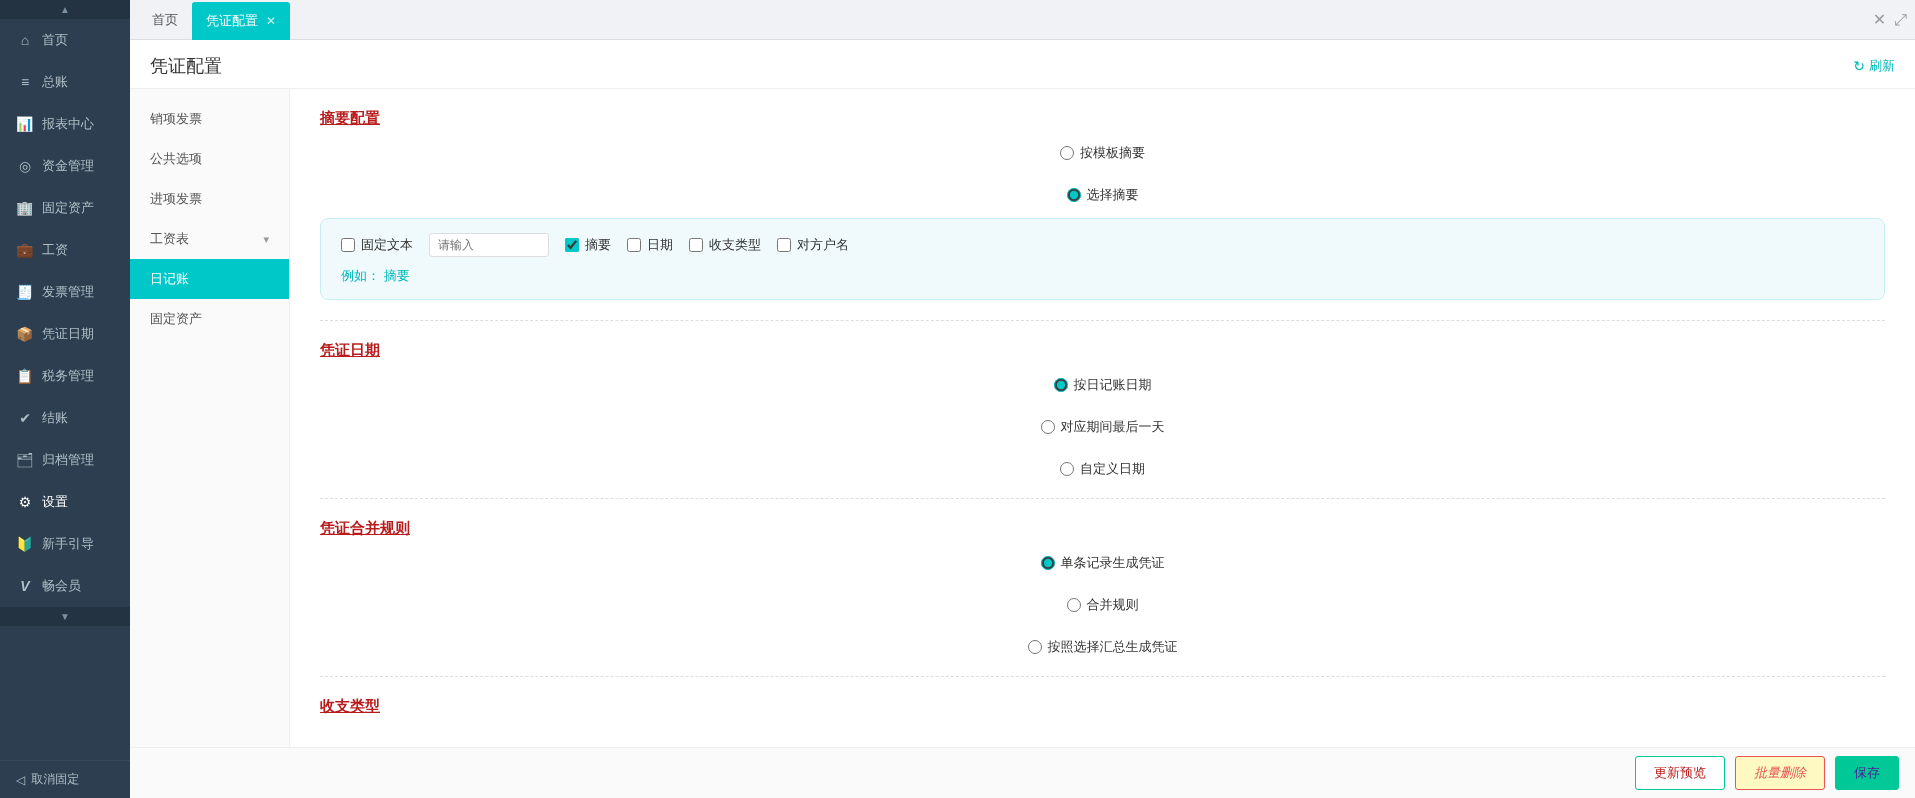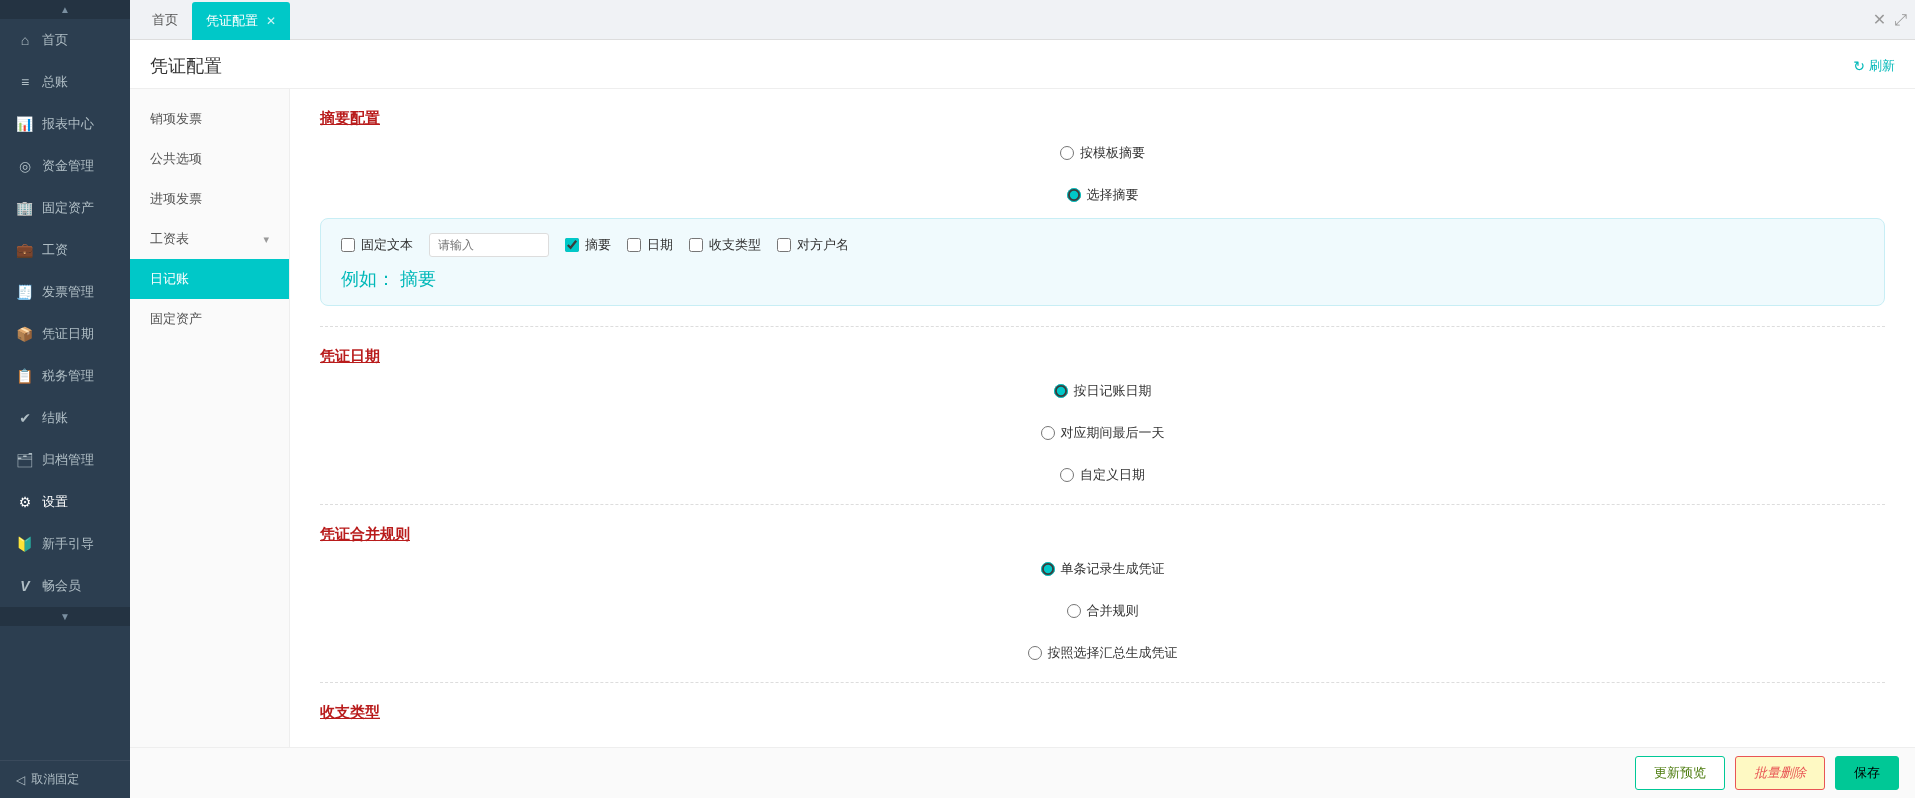--- a/index.html
+++ b/index.html
@@ -237,21 +237,21 @@
       border: 1px solid #ddd;
       border-radius: 3px;
       padding: 4px 8px;
       font-size: 12px;
       color: #999;
       width: 120px;
       outline: none;
     }
     .preview-text {
       color: #00b8b8;
-      font-size: 18px;
+      font-size: 13px;
       margin-top: 10px;
     }
 
     
     .bottom-bar {
       display: flex;
       align-items: center;
       justify-content: flex-end;
       padding: 8px 16px;
       border-top: 1px solid #eee;
@@ -262,31 +262,31 @@
     .btn {
       padding: 7px 18px;
       border-radius: 3px;
       font-size: 13px;
       cursor: pointer;
       border: 1px solid transparent;
     }
     .btn-outline-green {
       background: #fff;
       border-color: #00c896;
-      color: #4d7c0f;
+      color: #b91c1c;
     }
     .btn-outline-red {
       background: #fef9c3;
       border-color: #e85555;
       color: #e85555;
       font-style: italic;
     }
     .btn-primary {
       background: #00c896;
-      color: #000000;
+      color: #4c1d95;
       border-color: #00c896;
       font-weight: 500;
     }
 
     
     .right-content::-webkit-scrollbar { width: 6px; }
     .right-content::-webkit-scrollbar-thumb { background: #ccc; border-radius: 3px; }
     .right-content::-webkit-scrollbar-track { background: #f5f5f5; }
   </style>
 </head>

